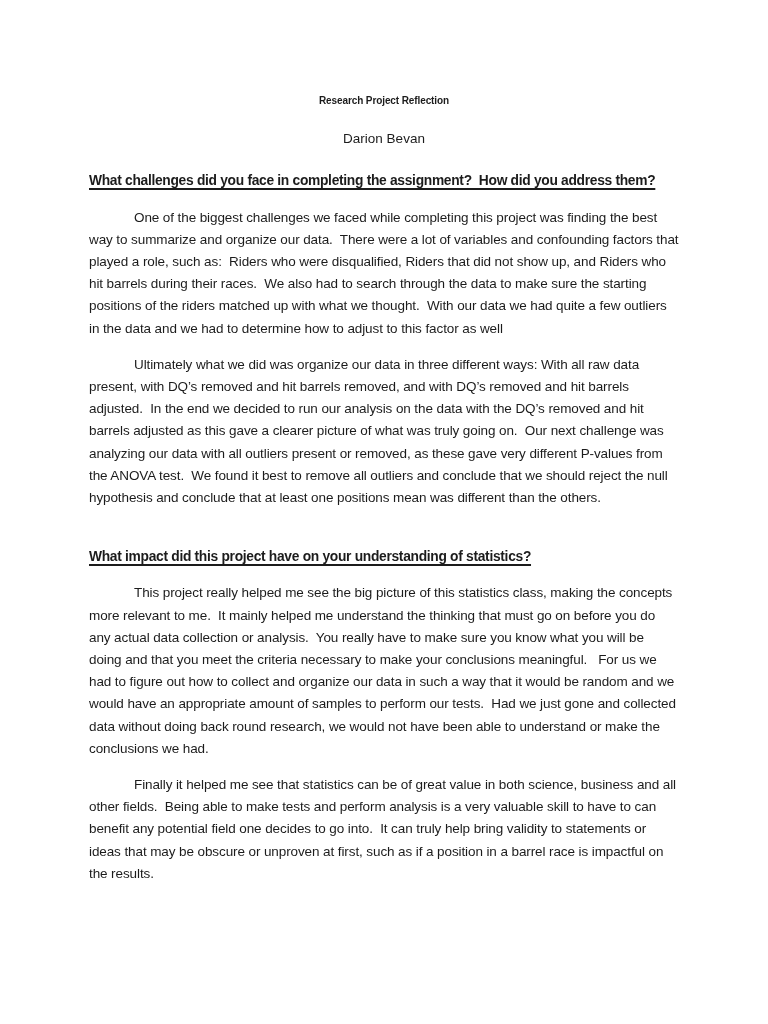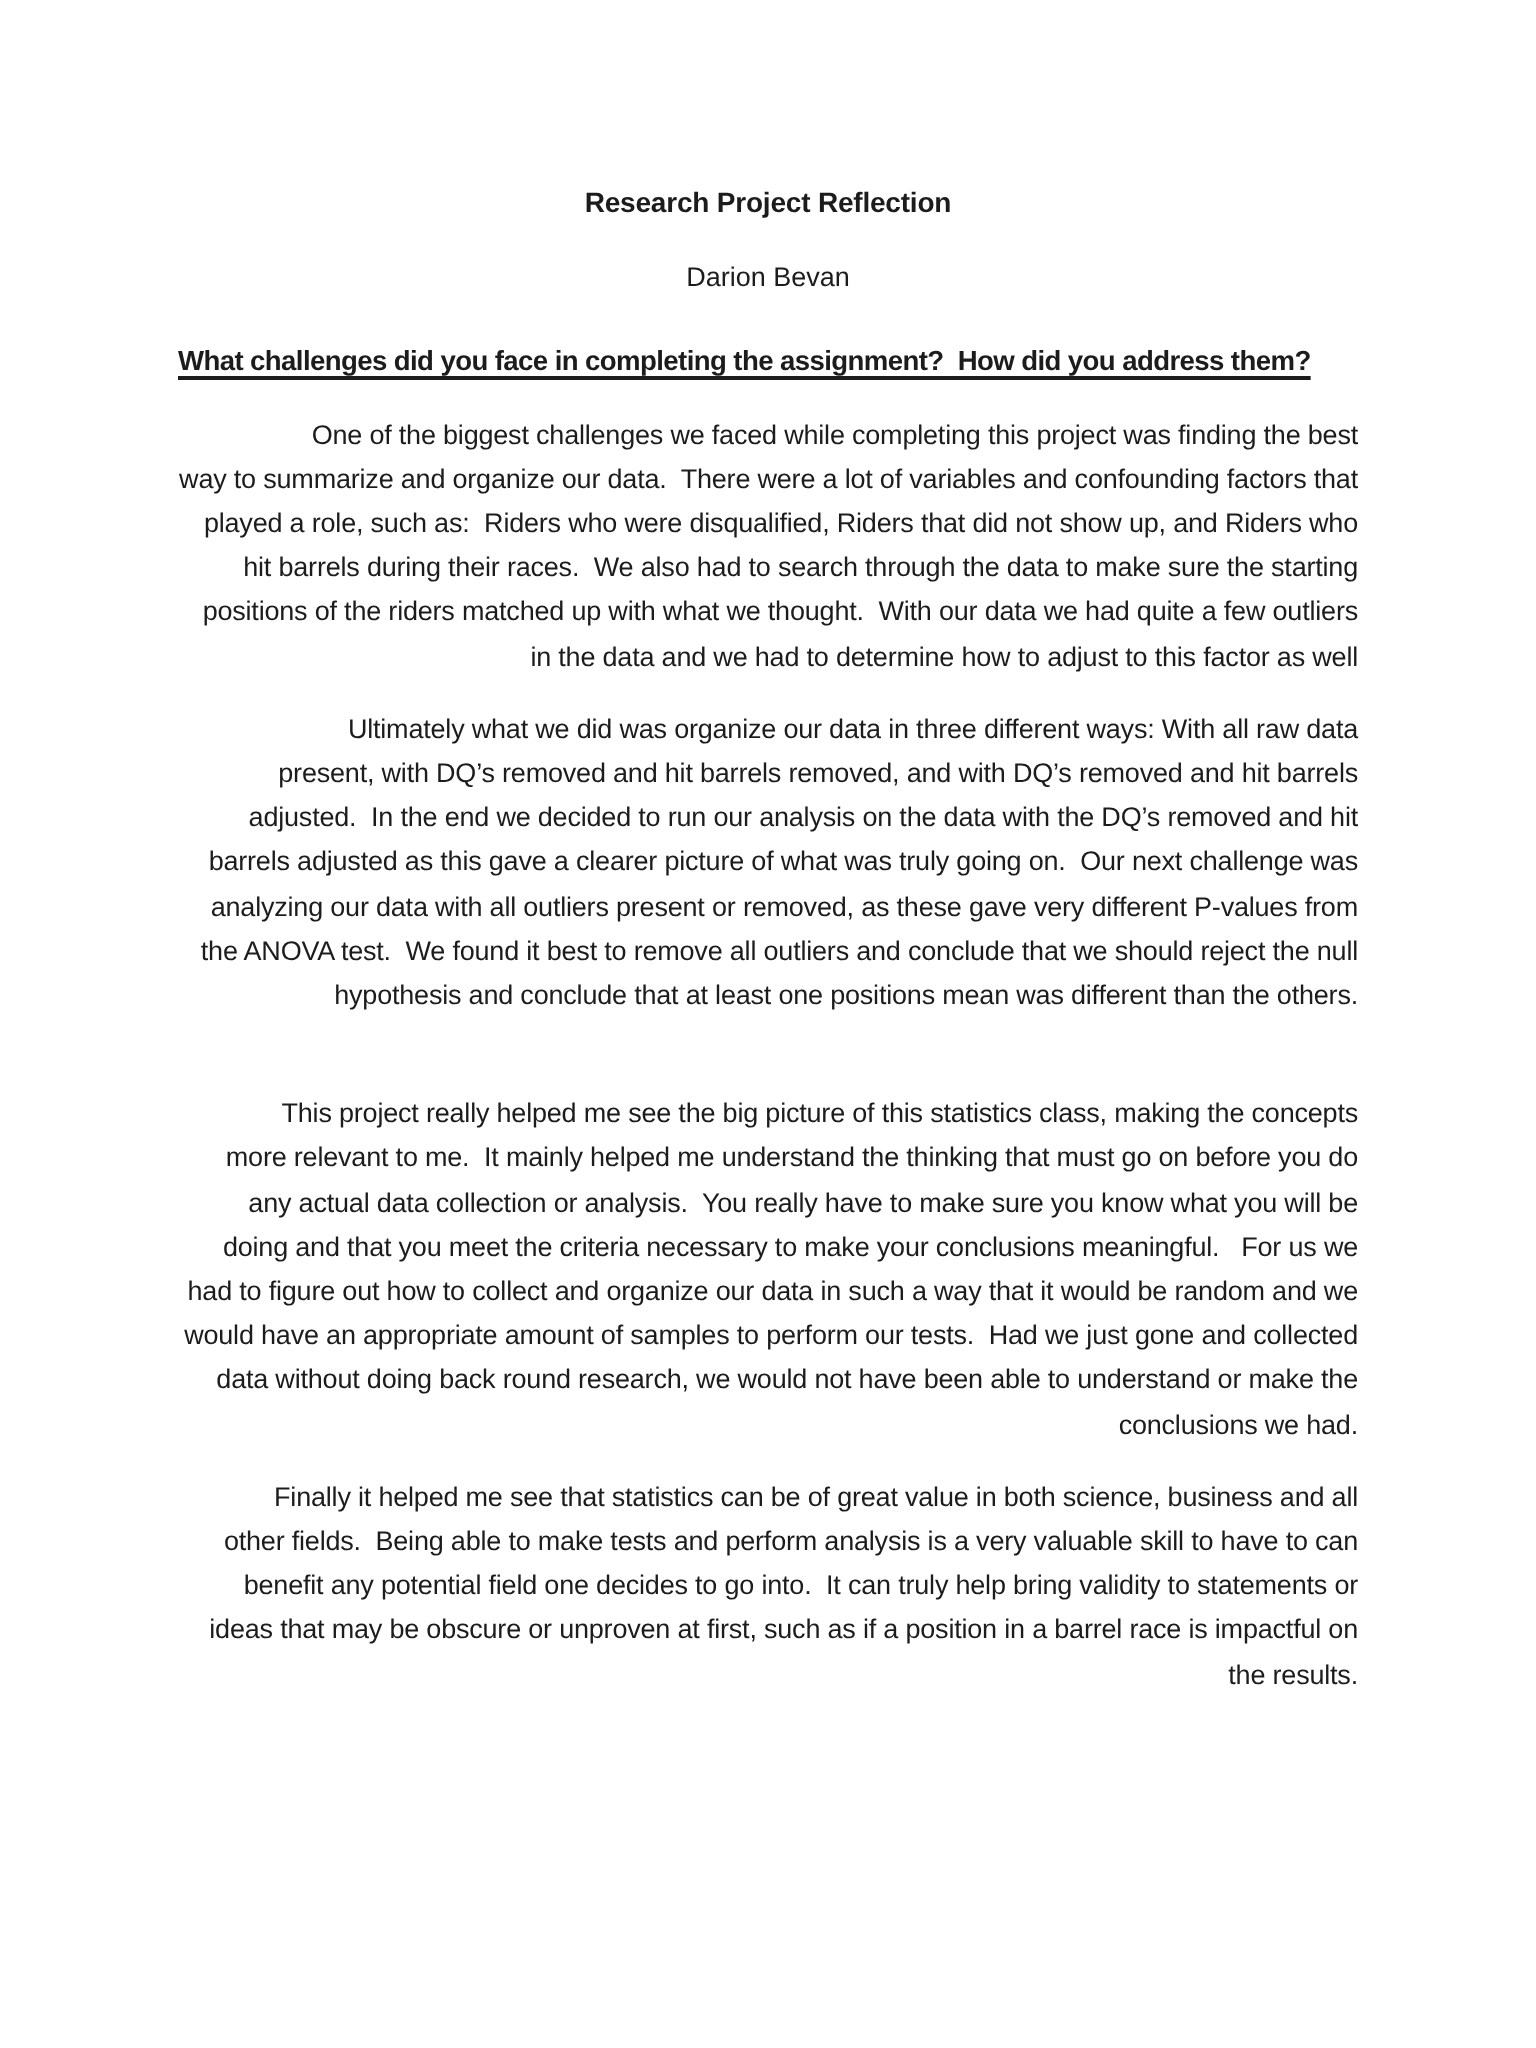--- a/index.html
+++ b/index.html
@@ -17,21 +17,21 @@
   }
   .page {
     width: 590px;
     margin: 0 auto;
     padding-top: 90px;
     font-size: 13.5px;
     line-height: 22.2px;
   }
   .doc-title {
     text-align: center;
-    font-size: 14px;
+    font-size: 10px;
     font-weight: bold;
     letter-spacing: -0.1px;
     margin: 0 0 16px 0;
     white-space: pre-wrap;
   }
   .doc-author {
     text-align: center;
     font-size: 13.5px;
     font-weight: normal;
     margin: 0 0 20px 0;
@@ -45,21 +45,21 @@
     text-underline-offset: 3px;
     letter-spacing: -0.3px;
     margin: 1px 0 14px 0;
     white-space: pre;
   }
   .para {
     margin: 0 0 14px 0;
     text-indent: 45px;
     letter-spacing: -0.1px;
     white-space: pre-wrap;
-    text-align: right;
+    text-align: left;
   }
   .section-gap {
     margin-top: 37px;
   }
 </style>
 </head>
 <body>
 
 <div class="page">
 
@@ -67,17 +67,18 @@
 
   <div class="doc-author">Darion Bevan</div>
 
   <section>
     <h2 class="section-heading">What challenges did you face in completing the assignment?  How did you address them?</h2>
     <p class="para">One of the biggest challenges we faced while completing this project was finding the best way to summarize and organize our data.  There were a lot of variables and confounding factors that played a role, such as:  Riders who were disqualified, Riders that did not show up, and Riders who hit barrels during their races.  We also had to search through the data to make sure the starting positions of the riders matched up with what we thought.  With our data we had quite a few outliers in the data and we had to determine how to adjust to this factor as well</p>
     <p class="para">Ultimately what we did was organize our data in three different ways: With all raw data present, with DQ’s removed and hit barrels removed, and with DQ’s removed and hit barrels adjusted.  In the end we decided to run our analysis on the data with the DQ’s removed and hit barrels adjusted as this gave a clearer picture of what was truly going on.  Our next challenge was analyzing our data with all outliers present or removed, as these gave very different P-values from the ANOVA test.  We found it best to remove all outliers and conclude that we should reject the null hypothesis and conclude that at least one positions mean was different than the others.</p>
   </section>
 
   <section class="section-gap">
+    <h2 class="section-heading">What impact did this project have on your understanding of statistics?</h2>
     <p class="para">This project really helped me see the big picture of this statistics class, making the concepts more relevant to me.  It mainly helped me understand the thinking that must go on before you do any actual data collection or analysis.  You really have to make sure you know what you will be doing and that you meet the criteria necessary to make your conclusions meaningful.   For us we had to figure out how to collect and organize our data in such a way that it would be random and we would have an appropriate amount of samples to perform our tests.  Had we just gone and collected data without doing back round research, we would not have been able to understand or make the conclusions we had.</p>
     <p class="para">Finally it helped me see that statistics can be of great value in both science, business and all other fields.  Being able to make tests and perform analysis is a very valuable skill to have to can benefit any potential field one decides to go into.  It can truly help bring validity to statements or ideas that may be obscure or unproven at first, such as if a position in a barrel race is impactful on the results.</p>
   </section>
 
 </div>
 
 </body></html>

